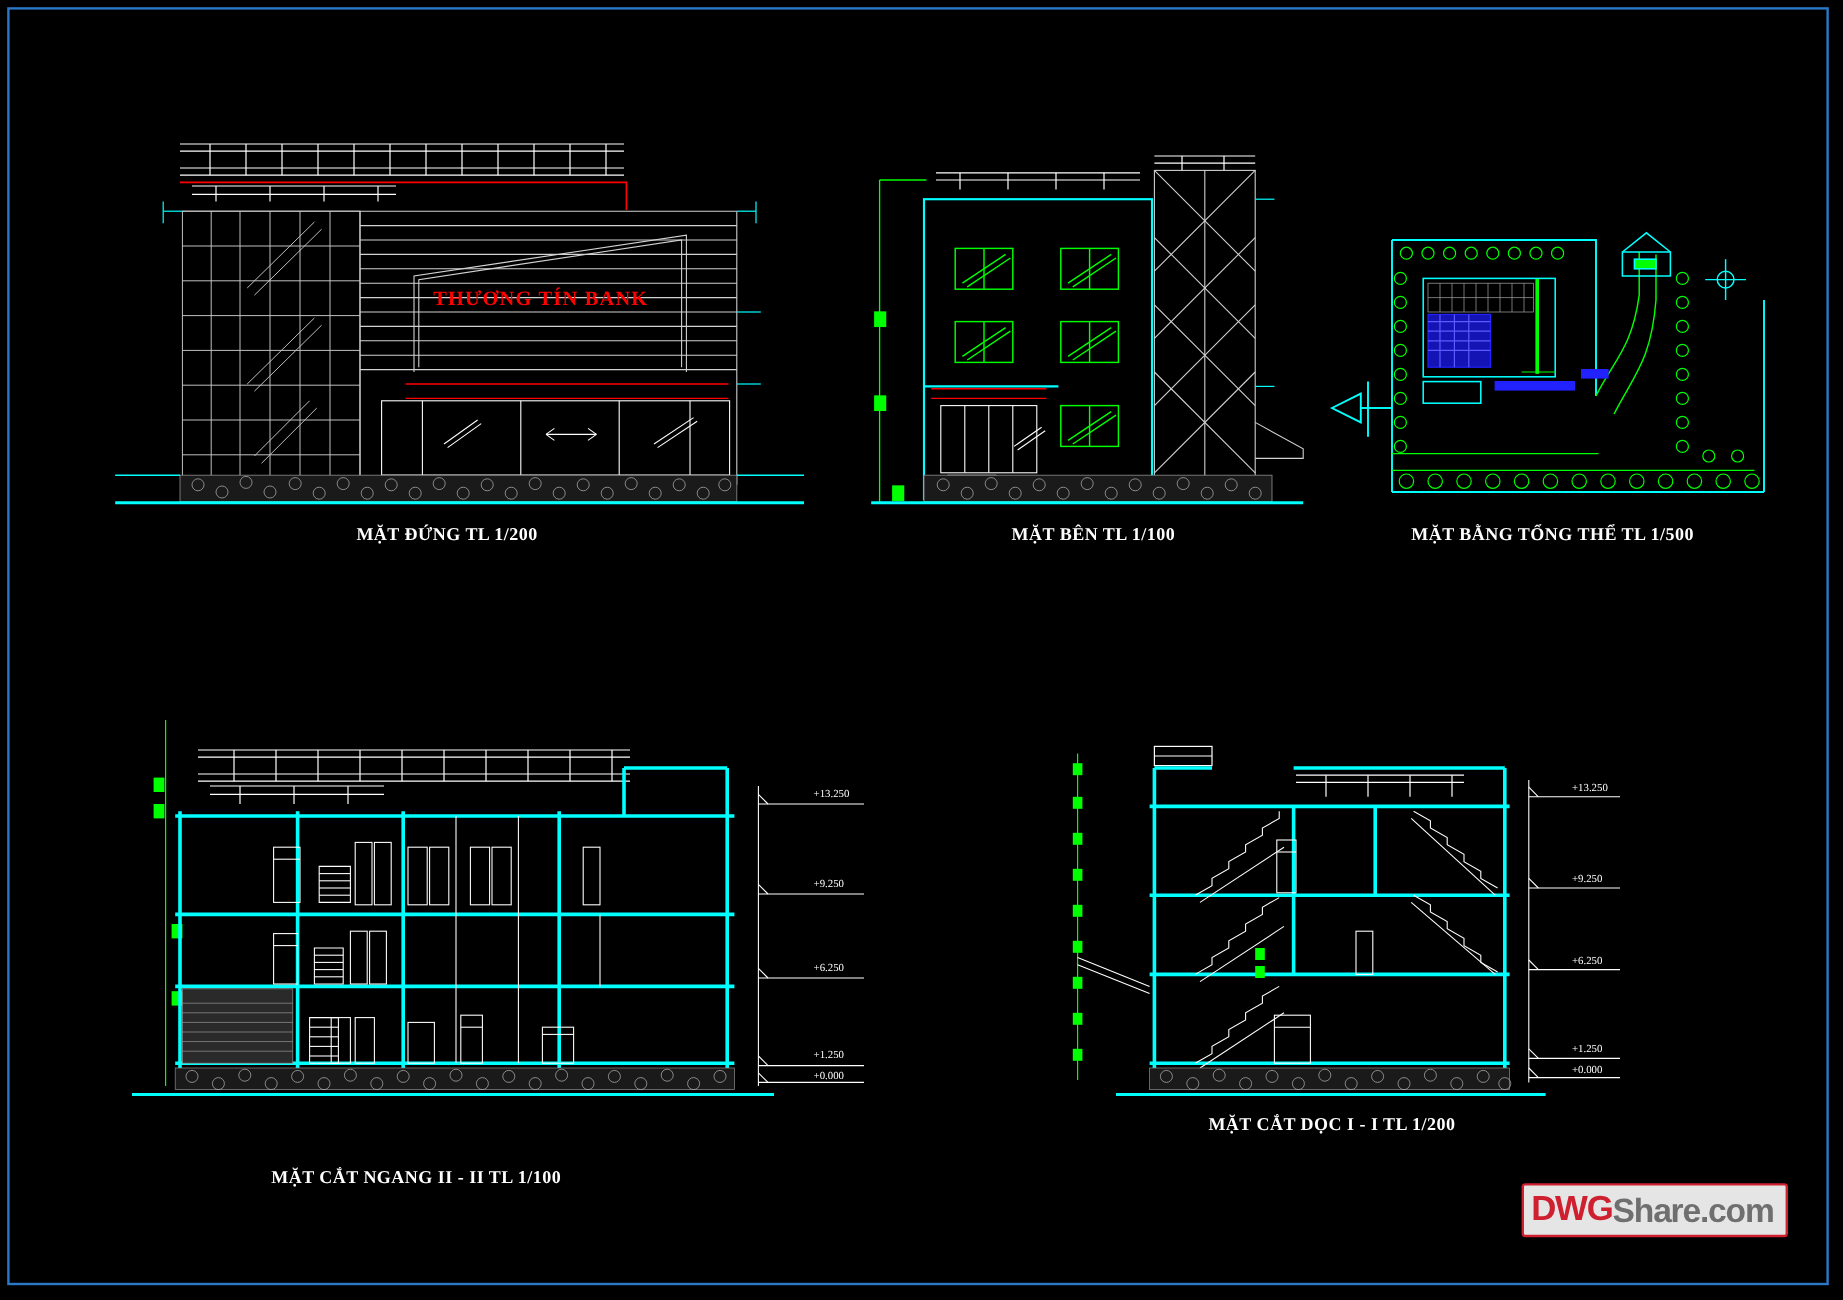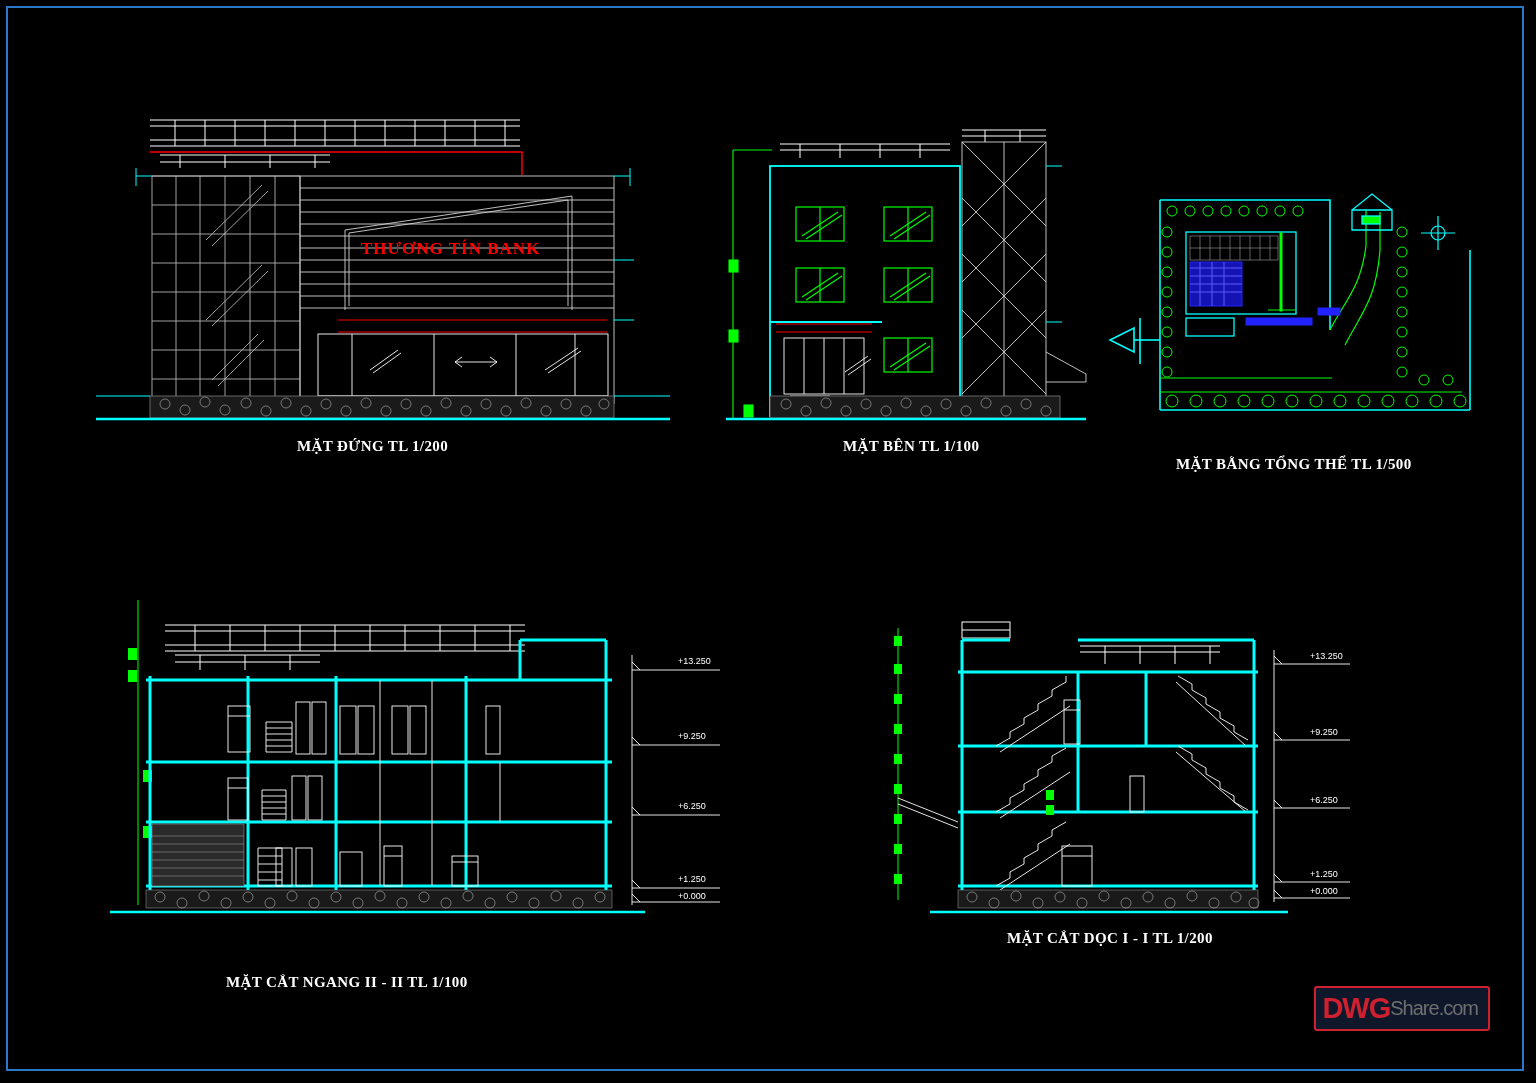--- a/index.html
+++ b/index.html
@@ -3,26 +3,26 @@
 <meta charset="utf-8">
 <style>
   html,body{margin:0;padding:0;background:#000;}
   body{width:1536px;height:1083px;position:relative;overflow:hidden;
        font-family:"Liberation Serif", serif;}
   .sheet{position:absolute;left:0;top:0;width:1536px;height:1083px;background:#000;}
   .border{position:absolute;left:6px;top:6px;width:1518px;height:1065px;border:2px solid #2b78c8;box-sizing:border-box;}
   .caption{position:absolute;color:#ffffff;font-weight:bold;font-size:15px;letter-spacing:.4px;white-space:nowrap;}
   svg{position:absolute;left:0;top:0;overflow:visible;}
   .wm{position:absolute;right:46px;bottom:52px;display:flex;align-items:center;
-      background:#0f172a;border:2px solid #cf2030;border-radius:3px;padding:4px 10px 4px 6px;}
+      background:#e5e5e5;border:2px solid #cf2030;border-radius:3px;padding:4px 10px 4px 6px;}
   .wm .dwg{color:#cf2030;font-family:"Liberation Sans",sans-serif;font-weight:bold;font-size:29px;letter-spacing:-1px;}
-  .wm .share{color:#6f6f6f;font-family:"Liberation Sans",sans-serif;font-weight:normal;font-size:20px;letter-spacing:-1px;}
+  .wm .share{color:#6f6f6f;font-family:"Liberation Sans",sans-serif;font-weight:bold;font-size:28px;letter-spacing:-1px;}
   .bank-sign{position:absolute;color:#ff0000;font-weight:bold;font-size:17px;letter-spacing:1px;
              font-family:"Liberation Serif",serif;white-space:nowrap;}
-  .lvl{position:absolute;color:#ffffff;font-size:9px;font-family:Liberation Sans, sans-serif;white-space:nowrap;}
+  .lvl{position:absolute;color:#ffffff;font-size:9px;font-family:Liberation Serif, serif;white-space:nowrap;}
 </style>
 </head>
 <body>
 
 <div class="sheet">
   <div class="border"></div>
 
   <svg width="1536" height="1083">
     <g stroke="#ffffff" fill="none" stroke-width="1">
 
@@ -374,21 +374,21 @@
       <line x1="1438" y1="216" x2="1438" y2="250"></line>
       <line x1="1421" y1="233" x2="1455" y2="233"></line>
     </g>
 
     <g stroke="#00ffff" stroke-width="1.3" fill="none">
       <path d="M1352 210 L1392 210 L1392 230 L1352 230 Z"></path>
       <path d="M1352 210 L1372 194 L1392 210"></path>
       <rect x="1362" y="216" width="18" height="8" fill="#00ff00"></rect>
     </g>
   </svg>
-  <div class="caption" style="left:1176px;top:456px;">MẶT BẰNG TỔNG THỂ TL 1/500</div>
+  <div class="caption" style="left:1176px;top:438px;">MẶT BẰNG TỔNG THỂ TL 1/500</div>
 
   <svg width="1536" height="1083">
 
     <g stroke="#ffffff" stroke-width="1" fill="none">
       <line x1="165" y1="625" x2="525" y2="625"></line>
       <line x1="165" y1="631" x2="525" y2="631"></line>
       <line x1="165" y1="645" x2="525" y2="645"></line>
       <line x1="165" y1="651" x2="525" y2="651"></line>
       <line x1="195" y1="625" x2="195" y2="651"></line>
       <line x1="230" y1="625" x2="230" y2="651"></line>

